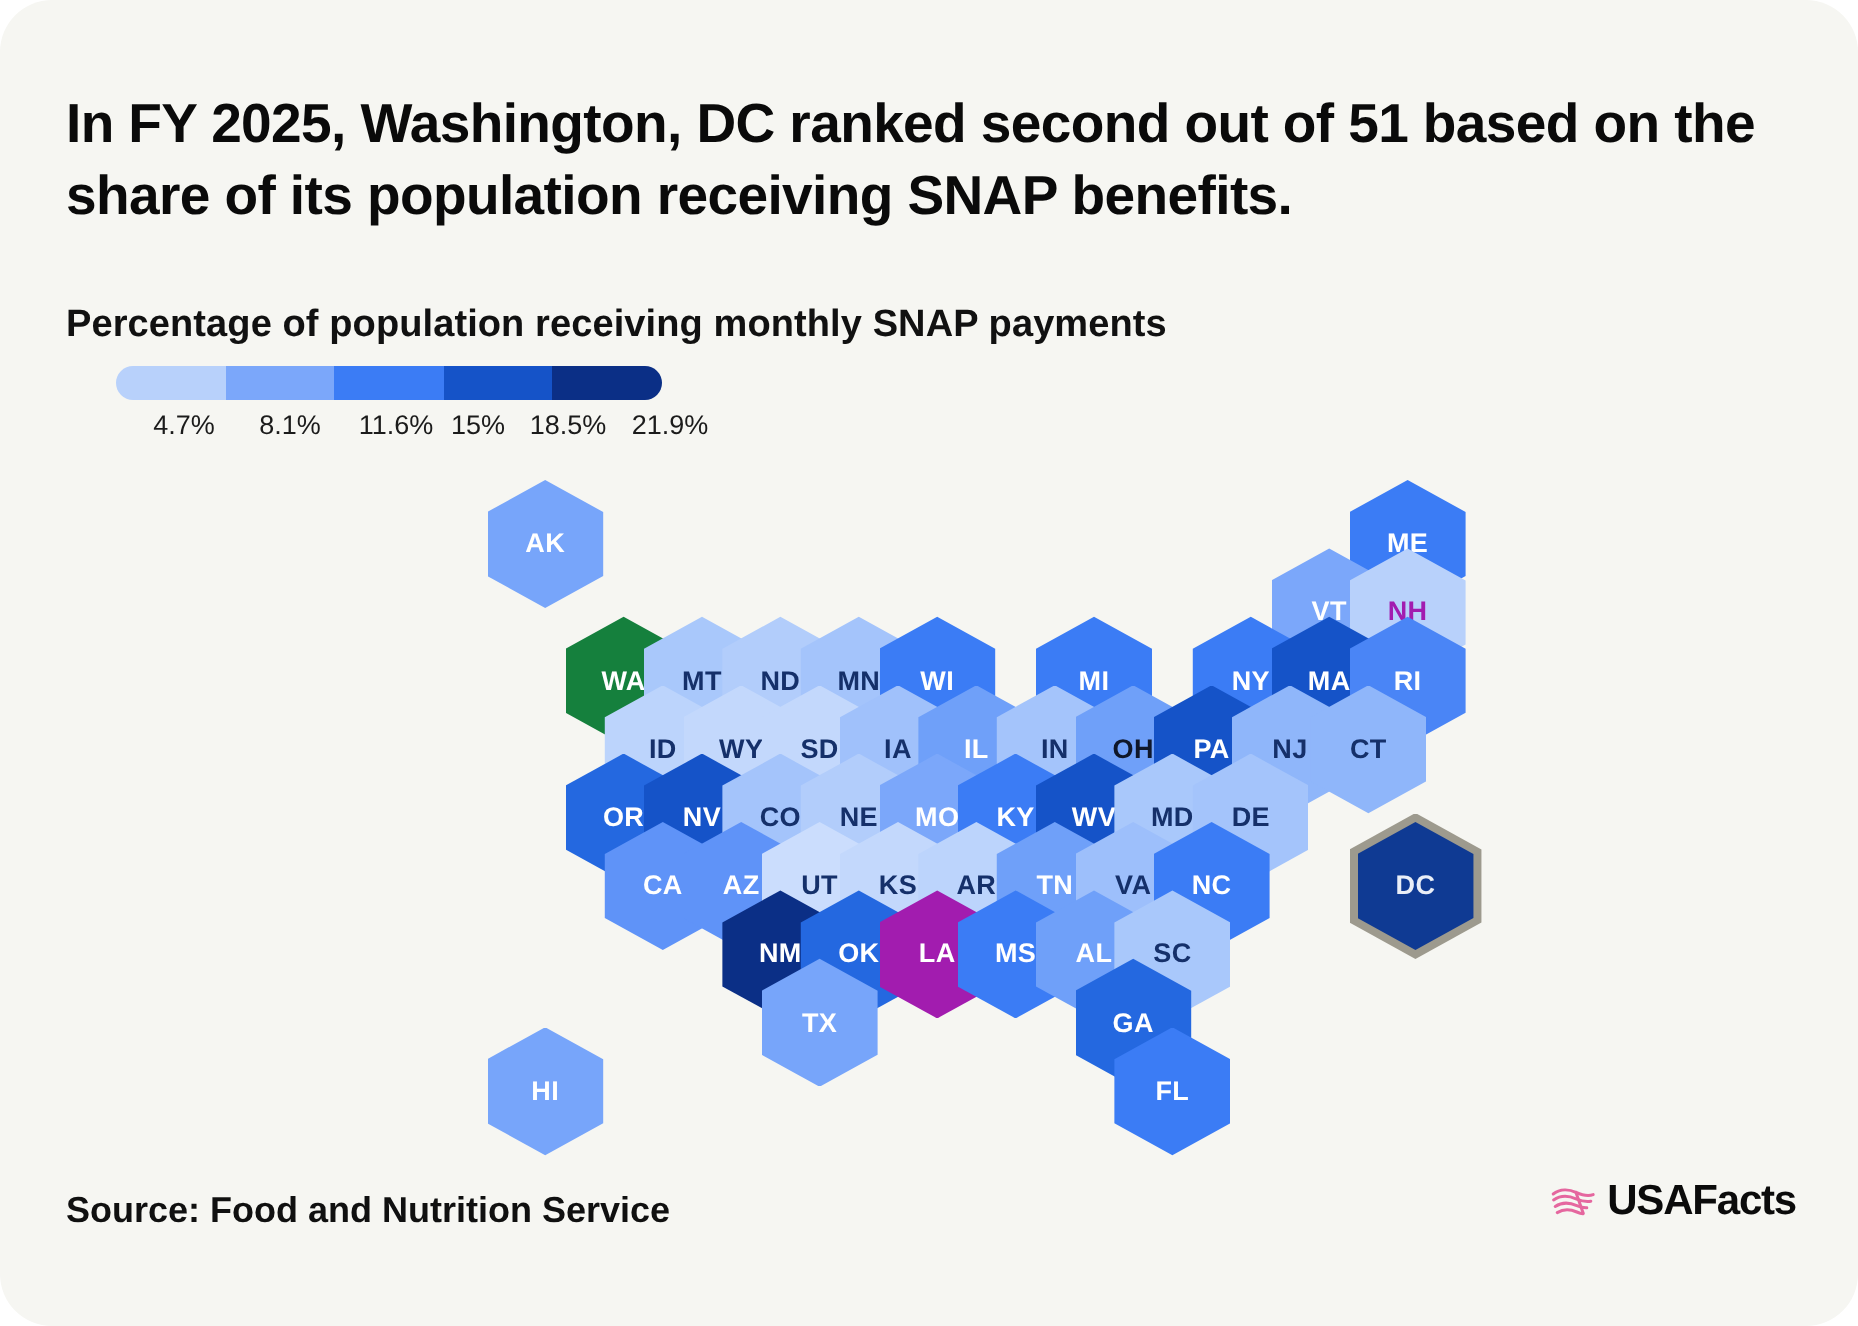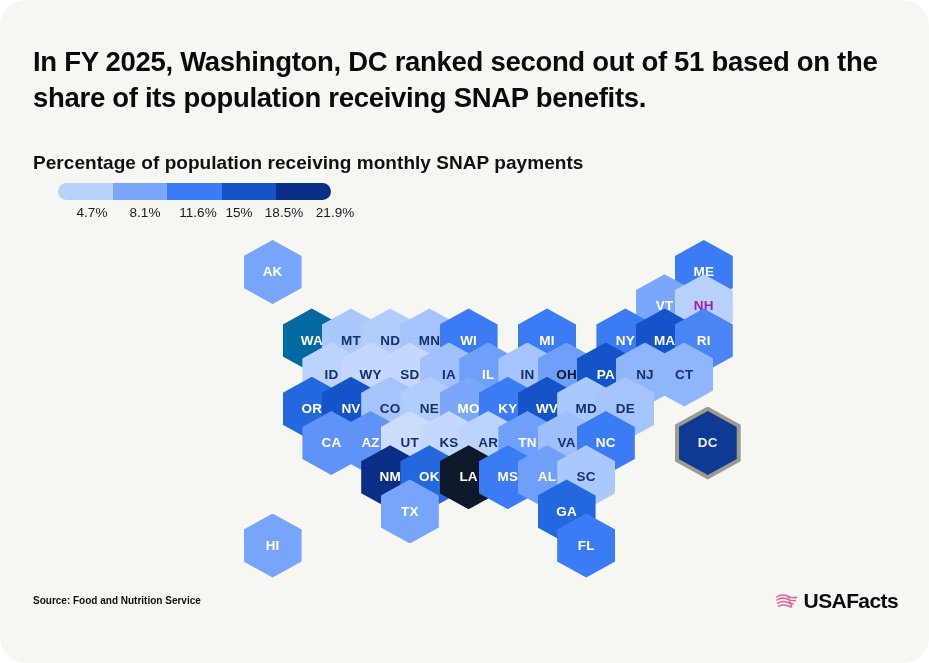--- a/index.html
+++ b/index.html
@@ -34,21 +34,21 @@
        display:flex;align-items:center;justify-content:center;
        clip-path:polygon(50% 0%,100% 25%,100% 75%,50% 100%,0% 75%,0% 25%);}
   .hex b{font-size:13.5px;font-weight:700;letter-spacing:0.2px;
          line-height:1;pointer-events:none;}
   .hexring{position:absolute;width:66px;height:73px;
            background:#9d9a8e;
            clip-path:polygon(50% 0%,100% 25%,100% 75%,50% 100%,0% 75%,0% 25%);}
 
   
   #source{position:absolute;left:33px;top:595px;
-          font-size:10px;font-weight:700;color:#101010;}
+          font-size:18px;font-weight:700;color:#101010;}
   #logo{position:absolute;right:31px;top:589px;
         display:flex;align-items:center;gap:6px;}
   #logo-text{font-size:21px;font-weight:800;color:#0b0b0b;
              letter-spacing:-0.6px;}
 </style>
 </head>
 <body>
 
 <div id="card">
 
@@ -80,21 +80,21 @@
       </div>
       <div class="hex" style="left: 674.8px; top: 240px; width: 58px; height: 64px; background: rgb(59, 124, 245);">
         <b style="color: rgb(255, 255, 255);">ME</b>
       </div>
       <div class="hex" style="left: 635.6px; top: 274.2px; width: 58px; height: 64px; background: rgb(123, 167, 250);">
         <b style="color: rgb(255, 255, 255);">VT</b>
       </div>
       <div class="hex" style="left: 674.8px; top: 274.2px; width: 58px; height: 64px; background: rgb(184, 209, 251);">
         <b style="color: #a21caf;">NH</b>
       </div>
-      <div class="hex" style="left: 282.8px; top: 308.4px; width: 58px; height: 64px; background: #0369a1;">
+      <div class="hex" style="left: 282.8px; top: 308.4px; width: 58px; height: 64px; background: #15803d;">
         <b style="color: rgb(255, 255, 255);">WA</b>
       </div>
       <div class="hex" style="left: 322px; top: 308.4px; width: 58px; height: 64px; background: rgb(169, 200, 251);">
         <b style="color: rgb(21, 48, 106);">MT</b>
       </div>
       <div class="hex" style="left: 361.2px; top: 308.4px; width: 58px; height: 64px; background: rgb(178, 205, 251);">
         <b style="color: rgb(21, 48, 106);">ND</b>
       </div>
       <div class="hex" style="left: 400.4px; top: 308.4px; width: 58px; height: 64px; background: rgb(164, 196, 251);">
         <b style="color: rgb(21, 48, 106);">MN</b>
@@ -194,21 +194,21 @@
       </div>
       <div class="hex" style="left: 576.8px; top: 411px; width: 58px; height: 64px; background: rgb(59, 124, 245);">
         <b style="color: rgb(255, 255, 255);">NC</b>
       </div>
       <div class="hex" style="left: 361.2px; top: 445.2px; width: 58px; height: 64px; background: rgb(11, 47, 134);">
         <b style="color: rgb(255, 255, 255);">NM</b>
       </div>
       <div class="hex" style="left: 400.4px; top: 445.2px; width: 58px; height: 64px; background: rgb(36, 104, 224);">
         <b style="color: rgb(255, 255, 255);">OK</b>
       </div>
-      <div class="hex" style="left: 439.6px; top: 445.2px; width: 58px; height: 64px; background: #0f172a;">
+      <div class="hex" style="left: 439.6px; top: 445.2px; width: 58px; height: 64px; background: #a21caf;">
         <b style="color: rgb(255, 255, 255);">LA</b>
       </div>
       <div class="hex" style="left: 478.8px; top: 445.2px; width: 58px; height: 64px; background: rgb(59, 124, 245);">
         <b style="color: rgb(255, 255, 255);">MS</b>
       </div>
       <div class="hex" style="left: 518px; top: 445.2px; width: 58px; height: 64px; background: rgb(111, 160, 249);">
         <b style="color: rgb(255, 255, 255);">AL</b>
       </div>
       <div class="hex" style="left: 557.2px; top: 445.2px; width: 58px; height: 64px; background: rgb(169, 200, 251);">
         <b style="color: rgb(21, 48, 106);">SC</b>

